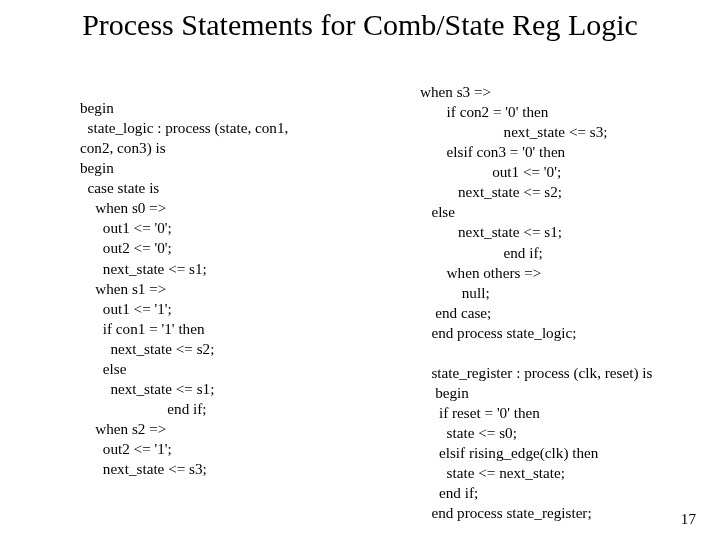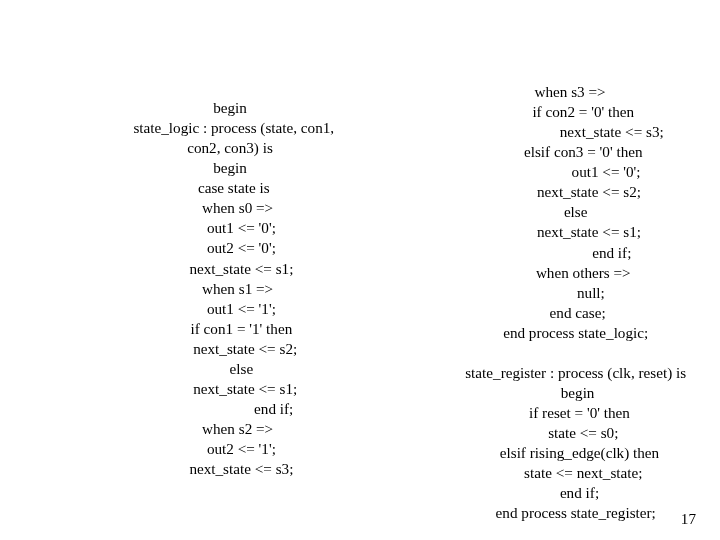--- a/index.html
+++ b/index.html
@@ -26,21 +26,20 @@
     text-align: center;
     font-size: 30px;
     line-height: 1.15;
     padding: 0 40px;
   }
   .col {
     position: absolute;
     font-size: 15.2px;
     line-height: 1.32;
     white-space: pre;
-    text-align: center;
   }
   .col-left {
     top: 98px;
     left: 80px;
     width: 300px;
   }
   .col-right {
     top: 82px;
     left: 420px;
     width: 300px;
@@ -57,20 +56,21 @@
     position: absolute;
     bottom: 12px;
     right: 24px;
     font-size: 15.2px;
   }
 </style>
 </head>
 <body>
 
 <div class="slide">
+  <div class="title">Process Statements for Comb/State Reg Logic</div>
 
   <div class="col col-left">begin
   state_logic : process (state, con1,
 con2, con3) is
 begin
   case state is
     when s0 =&gt;
       out1 &lt;= '0';
       out2 &lt;= '0';
       next_state &lt;= s1;

